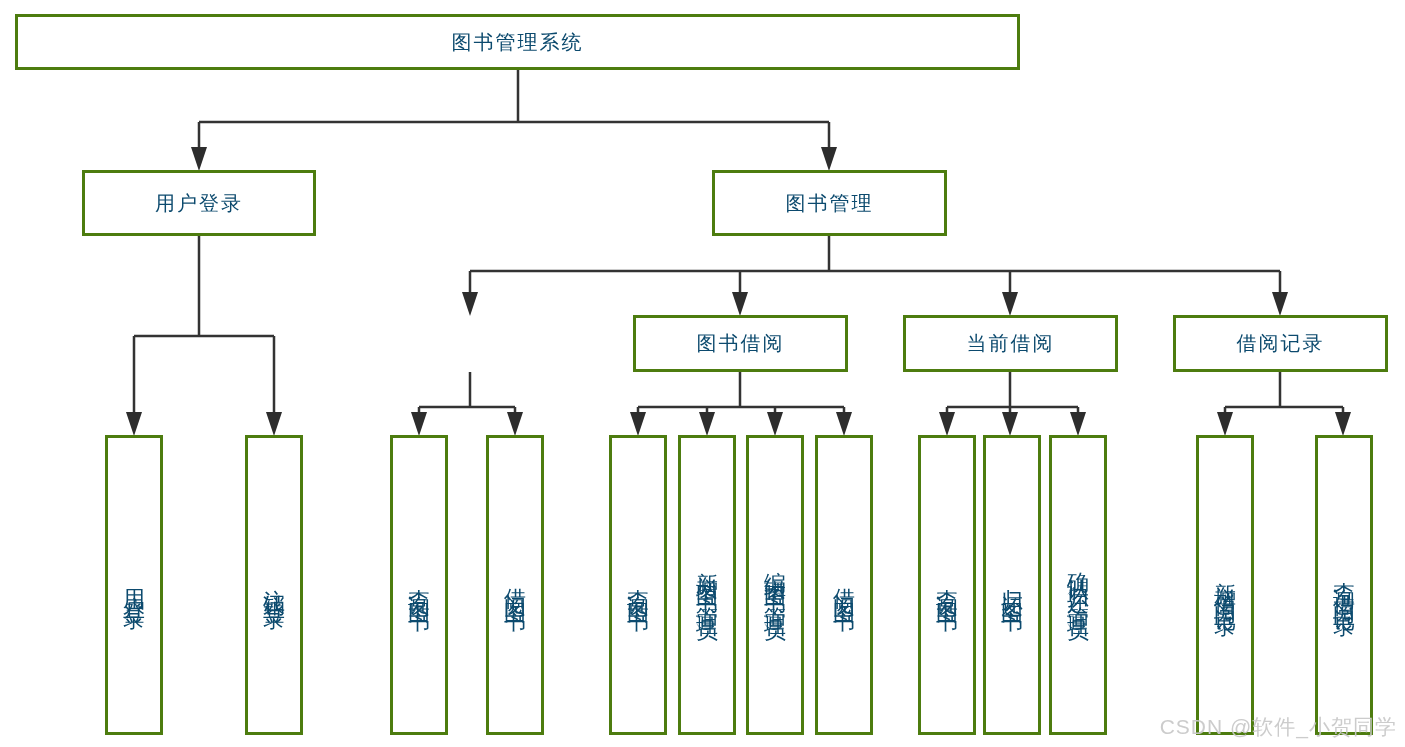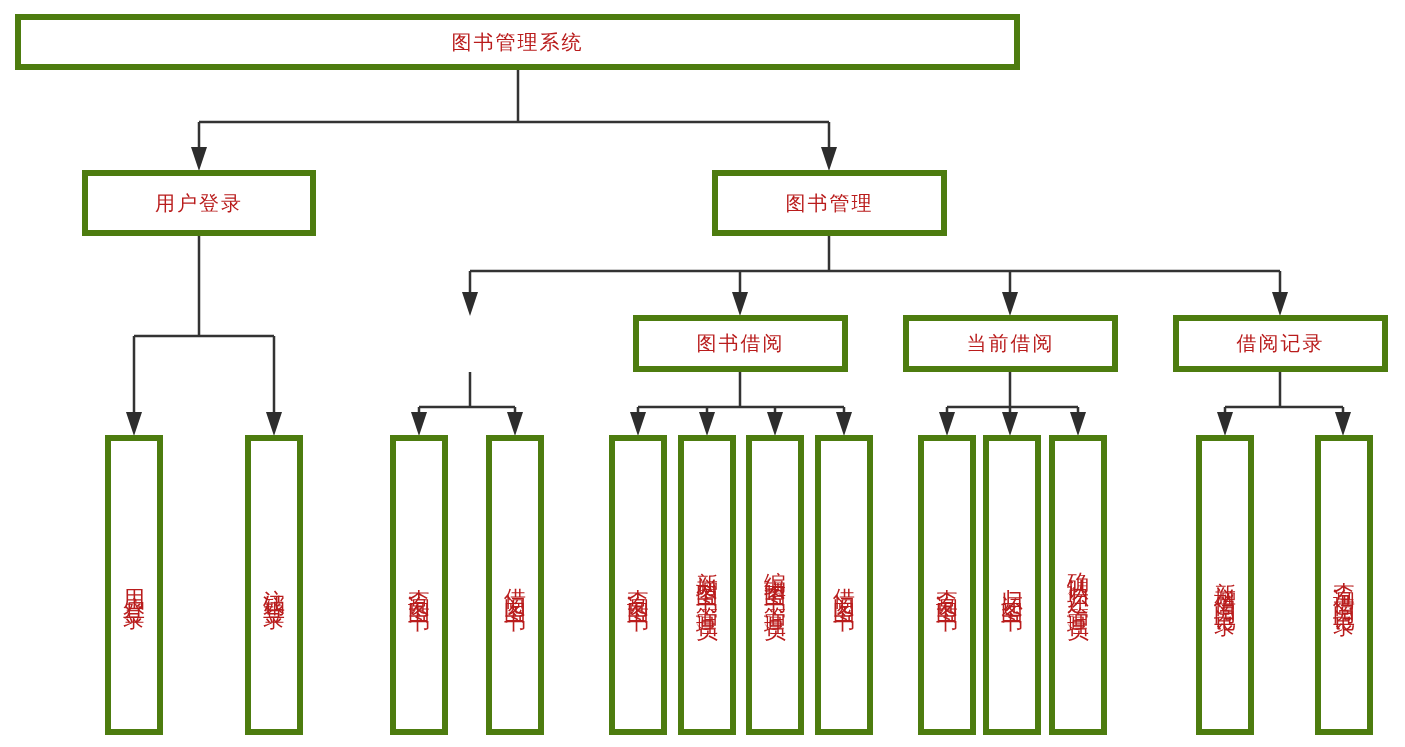--- a/index.html
+++ b/index.html
@@ -18,25 +18,25 @@
   .connectors {
     position: absolute;
     left: 0;
     top: 0;
     z-index: 1;
   }
   .node {
     position: absolute;
     box-sizing: border-box;
     background: #ffffff;
-    border: 6px solid #4d7c0f;
+    border: 3px solid #4d7c0f;
     display: flex;
     align-items: center;
     justify-content: center;
-    color: #b91c1c;
+    color: #0c4a6e;
     z-index: 2;
   }
   .node.h-label {
     font-size: 20px;
     letter-spacing: 2px;
     white-space: nowrap;
   }
   .node.leaf {
     width: 58px;
     top: 435px;
@@ -155,14 +155,15 @@
     <span class="v-text">确认归还（管理员）</span>
   </div>
 
   <div class="node leaf" style="left:1196px;">
     <span class="v-text">新增借阅记录</span>
   </div>
   <div class="node leaf" style="left:1315px;">
     <span class="v-text">查询借阅记录</span>
   </div>
 
+  <div class="watermark">CSDN @软件_小贺同学</div>
 
 </div>
 
 </body></html>

